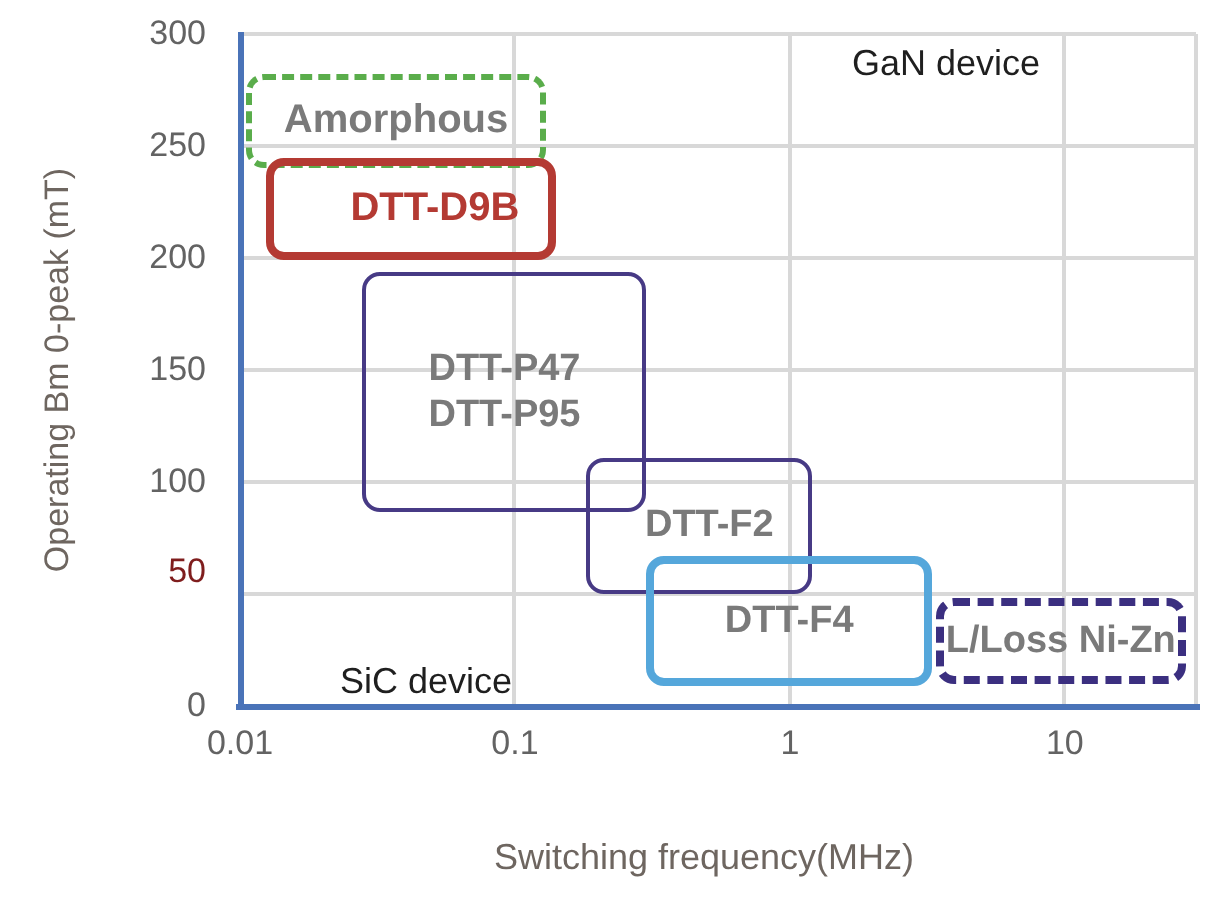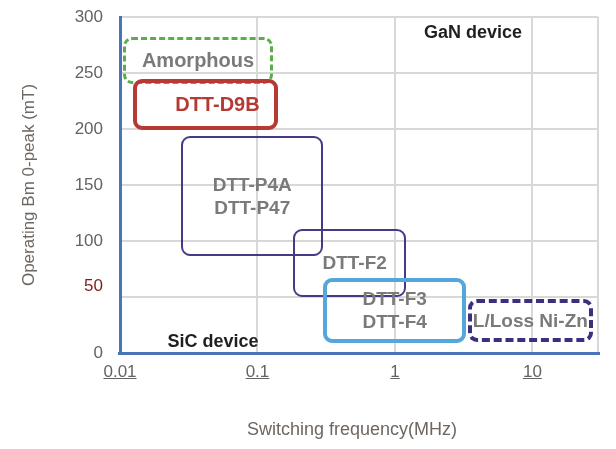--- a/index.html
+++ b/index.html
@@ -4,30 +4,30 @@
 <style>
   html,body{margin:0;padding:0;background:#ffffff;}
   .canvas{
     position:relative;width:616px;height:449px;background:#ffffff;
     font-family:"Liberation Sans",sans-serif;overflow:hidden;
   }
   .gridline-h{position:absolute;height:2px;}
   .gridline-v{position:absolute;width:2px;}
   .axis-line{position:absolute;}
   .tick-y{position:absolute;font-size:17px;text-align:right;line-height:20px;}
-  .tick-x{position:absolute;font-size:17px;text-align:center;line-height:20px;text-decoration:underline;}
+  .tick-x{position:absolute;font-size:17px;text-align:center;line-height:20px;}
   .region{
     position:absolute;box-sizing:border-box;background:transparent;
     display:flex;flex-direction:column;align-items:center;justify-content:center;
     border-radius:9px;
   }
   .region .lbl{line-height:23px;white-space:nowrap;font-weight:600;}
   .annotation{
     position:absolute;transform:translate(-50%,-50%);
-    font-size:18px;font-weight:700;white-space:nowrap;
+    font-size:18px;font-weight:400;white-space:nowrap;
   }
   .ylabel{
     position:absolute;left:29px;top:185px;
     transform:rotate(-90deg) translate(-50%,-50%);transform-origin:0 0;
     font-size:17px;white-space:nowrap;
   }
   .xlabel{
     position:absolute;left:352px;top:429px;
     transform:translate(-50%,-50%);
     font-size:18px;white-space:nowrap;
@@ -61,28 +61,27 @@
       <div class="gridline-v" style="top: 17px; height: 336px; left: 597px; background: rgb(216, 216, 216);"></div>
       <div class="axis-line" style="left: 119px; top: 16px; width: 3px; height: 339px; background: rgb(74, 115, 184);"></div>
       <div class="axis-line" style="left: 118px; top: 352px; width: 482px; height: 3px; background: rgb(74, 115, 184);"></div>
       <div class="region" style="left: 122.913px; top: 37.16px; width: 150.221px; height: 47.04px; border: 3px dashed rgb(90, 173, 75);">
         <div class="lbl" style="color: rgb(122, 122, 122); font-size: 20px;">Amorphous</div>
       </div>
       <div class="region" style="left: 133.322px; top: 78.6px; width: 144.236px; height: 51.52px; border: 4px solid rgb(180, 58, 51);">
         <div class="lbl" style="color: rgb(180, 58, 51); font-size: 20px; font-weight: 700; margin-left: 24px;">DTT-D9B</div>
       </div>
       <div class="region" style="left: 181.471px; top: 135.72px; width: 141.589px; height: 119.84px; border: 2px solid rgb(71, 58, 133);">
-        <div class="lbl" style="color: rgb(122, 122, 122); font-size: 19px;">DTT-P4A</div>
         <div class="lbl" style="color: rgb(122, 122, 122); font-size: 19px;">DTT-P47</div>
+        <div class="lbl" style="color: rgb(122, 122, 122); font-size: 19px;">DTT-P95</div>
       </div>
       <div class="region" style="left: 292.562px; top: 228.68px; width: 113.263px; height: 68.32px; border: 2px solid rgb(71, 58, 133);">
         <div class="lbl" style="color: rgb(122, 122, 122); font-size: 19px; margin-left: 11px;">DTT-F2</div>
       </div>
       <div class="region" style="left: 323.06px; top: 277.96px; width: 143.16px; height: 64.96px; border: 4px solid rgb(85, 167, 219);">
-        <div class="lbl" style="color: rgb(122, 122, 122); font-size: 19px;">DTT-F3</div>
         <div class="lbl" style="color: rgb(122, 122, 122); font-size: 19px;">DTT-F4</div>
       </div>
       <div class="region" style="left: 468.003px; top: 299.24px; width: 124.803px; height: 42.56px; border: 4px dashed rgb(59, 47, 128); text-align: center;">
         <div class="lbl" style="color: rgb(122, 122, 122); font-size: 19px;">L/Loss Ni-Zn</div>
       </div>
       <div class="annotation" style="left: 473.051px; top: 31.56px; color: rgb(31, 31, 31);">GaN device</div>
       <div class="annotation" style="left: 213px; top: 340.68px; color: rgb(31, 31, 31);">SiC device</div>
     </div>
   <div class="ylabel" style="color: rgb(110, 102, 96);">Operating Bm 0-peak (mT)</div>
   <div class="xlabel" style="color: rgb(110, 102, 96);">Switching frequency(MHz)</div>

